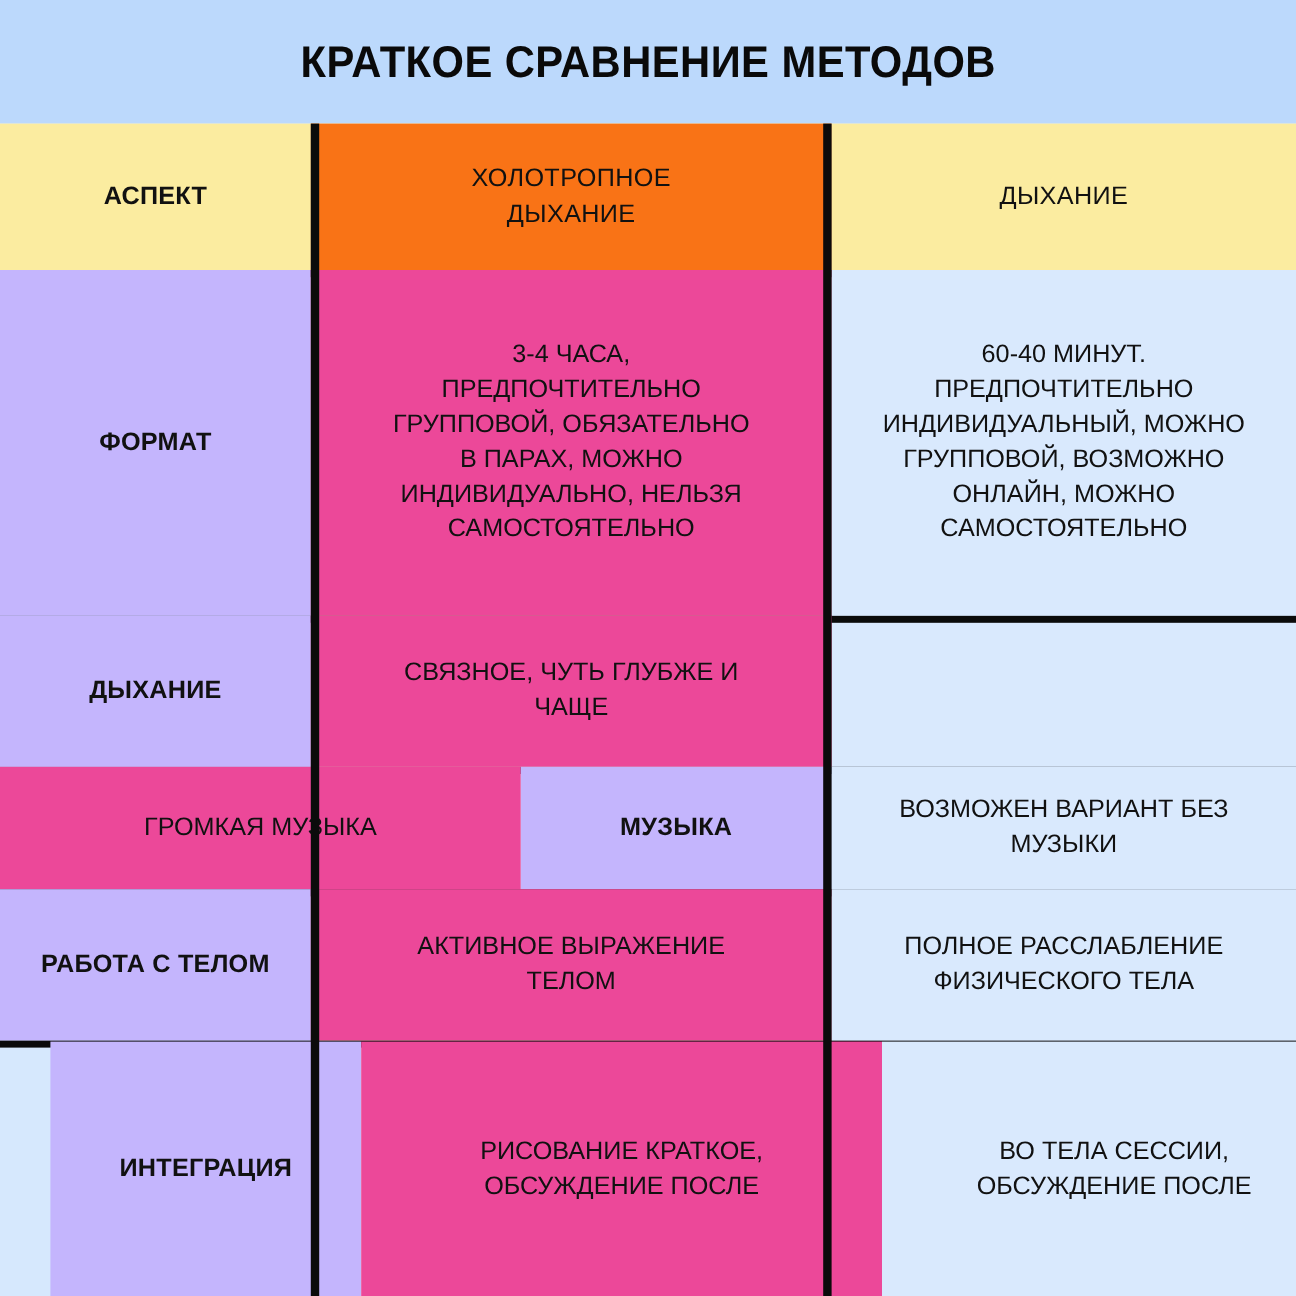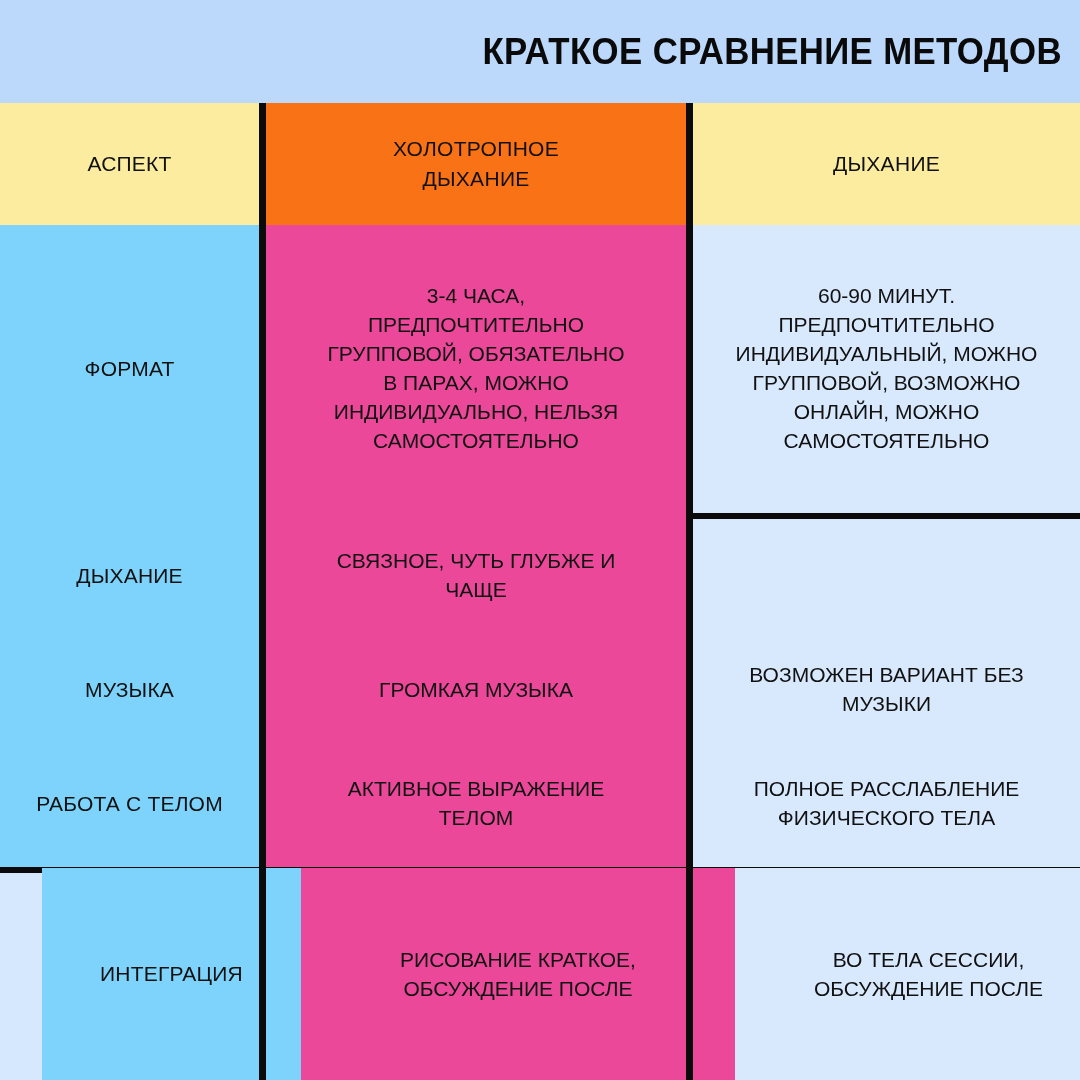--- a/index.html
+++ b/index.html
@@ -27,21 +27,21 @@
   
   .title-band {
     position: absolute;
     left: 0;
     top: 0;
     width: 1080px;
     height: 103px;
     background: #bcd9fc;
     display: flex;
     align-items: center;
-    justify-content: flex-end;
+    justify-content: center;
     box-sizing: border-box;
   }
   .title-text {
     font-family: "Liberation Sans Narrow", "Liberation Sans", "DejaVu Sans", sans-serif;
     font-weight: 700;
     font-size: 37px;
     letter-spacing: 0.4px;
     color: #0a0a0a;
     line-height: 1;
     text-align: center;
@@ -82,42 +82,42 @@
     align-items: center;
     justify-content: center;
     text-align: center;
     color: #111111;
     font-size: 21px;
     line-height: 1.38;
     padding: 6px 12px;
     position: relative;
     z-index: 2;
   }
-  .cell.c0 { width: 259px; }
+  .cell.c0 { width: 259px; font-weight: bold; }
   .cell.c1 { width: 434px; }
   .cell.c2 { width: 387px; }
 
   
   .header-row {
     top: 0;
     height: 122px;
     border-bottom: 6px solid #0b0b0b;
   }
   .header-row .cell {
     font-size: 23px;
     line-height: 1.42;
     letter-spacing: 0.3px;
   }
   .header-row .cell.c0 { background: #fbeca0; }
   .header-row .cell.c1 { background: #f97316; }
   .header-row .cell.c2 { background: #fbeca0; }
 
   
   .body-row { border-bottom: 6px solid #0b0b0b; }
-  .body-row .cell.c0 { background: #7dd3fc; }
+  .body-row .cell.c0 { background: #c4b5fd; }
   .body-row .cell.c1 { background: #ec4899; }
   .body-row .cell.c2 { background: #d9e9fd; }
   .body-row.last { border-bottom: none; }
 
   .cell.c1 { font-size: 21px; }
   .cell.c2 { font-size: 21px; }
   .cell.c0 { font-size: 21px; letter-spacing: 0.2px; }
 
   .cell-text { display: block; white-space: pre-line; }
 
@@ -167,45 +167,45 @@
       </div>
       <div class="cell c1">
         <span class="cell-text">3-4 ЧАСА,
 ПРЕДПОЧТИТЕЛЬНО
 ГРУППОВОЙ, ОБЯЗАТЕЛЬНО
 В ПАРАХ, МОЖНО
 ИНДИВИДУАЛЬНО, НЕЛЬЗЯ
 САМОСТОЯТЕЛЬНО</span>
       </div>
       <div class="cell c2">
-        <span class="cell-text">60-90 МИНУТ.
+        <span class="cell-text">60-40 МИНУТ.
 ПРЕДПОЧТИТЕЛЬНО
 ИНДИВИДУАЛЬНЫЙ, МОЖНО
 ГРУППОВОЙ, ВОЗМОЖНО
 ОНЛАЙН, МОЖНО
 САМОСТОЯТЕЛЬНО</span>
       </div>
     </div>
 
     <div class="row body-row" style="top:410px; height:126px;">
       <div class="cell c0">
         <span class="cell-text">ДЫХАНИЕ</span>
       </div>
       <div class="cell c1">
         <span class="cell-text">СВЯЗНОЕ, ЧУТЬ ГЛУБЖЕ И
 ЧАЩЕ</span>
       </div>
     </div>
 
     <div class="row body-row" style="top:536px; height:102px;">
+      <div class="cell c1">
+        <span class="cell-text">ГРОМКАЯ МУЗЫКА</span>
+      </div>
       <div class="cell c0">
         <span class="cell-text">МУЗЫКА</span>
-      </div>
-      <div class="cell c1">
-        <span class="cell-text">ГРОМКАЯ МУЗЫКА</span>
       </div>
       <div class="cell c2">
         <span class="cell-text">ВОЗМОЖЕН ВАРИАНТ БЕЗ
 МУЗЫКИ</span>
       </div>
     </div>
 
     <div class="row body-row" style="top:638px; height:126px;">
       <div class="cell c0">
         <span class="cell-text">РАБОТА С ТЕЛОМ</span>

